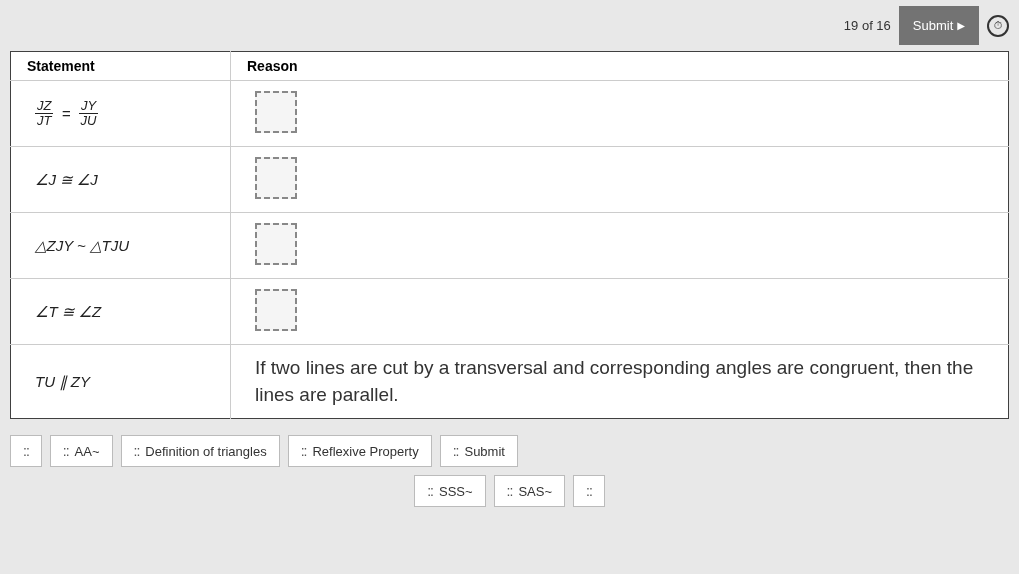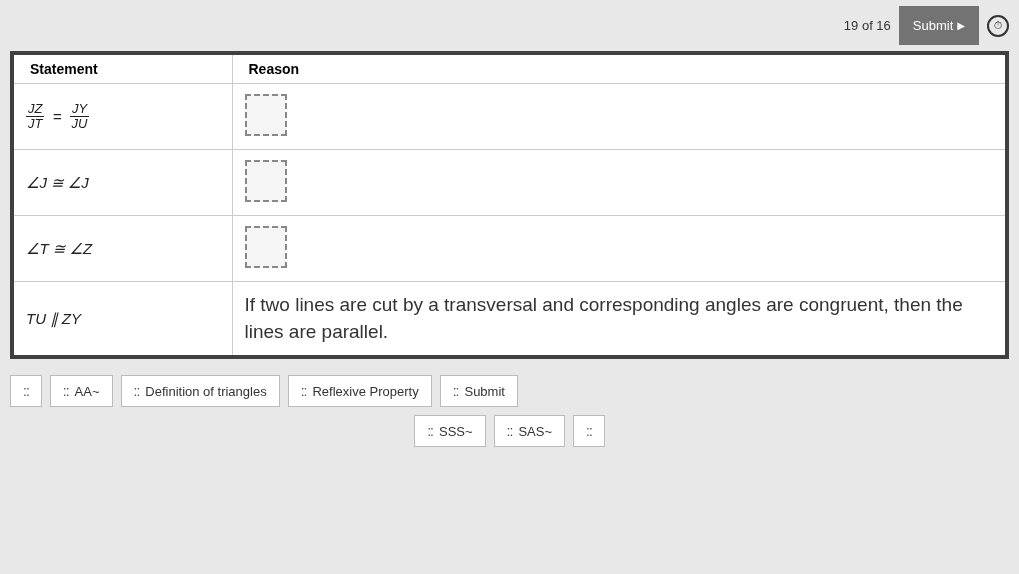--- a/index.html
+++ b/index.html
@@ -61,39 +61,39 @@
       background: #f0f0f0;
       margin: 0 10px;
       padding: 0;
     }
 
     
     .proof-table {
       width: 100%;
       border-collapse: collapse;
       background: white;
-      border: 4px solid #404040;
+      border: 1px solid #404040;
     }
 
     .proof-table th {
       background: white;
       text-align: left;
       padding: 6px 16px;
       font-weight: bold;
       font-size: 14px;
       border-bottom: 1px solid #ccc;
       border-right: 1px solid #ccc;
     }
 
     .proof-table th:last-child {
       border-right: none;
     }
 
     .proof-table td {
-      padding: 10px 12px;
+      padding: 10px 24px;
       border-bottom: 1px solid #ccc;
       vertical-align: middle;
       font-size: 14px;
     }
 
     .proof-table td:first-child {
       border-right: 1px solid #ccc;
       width: 220px;
       font-style: italic;
     }
@@ -226,20 +226,28 @@
 
       <tr>
         <td>
           <span class="math-text">∠J ≅ ∠J</span>
         </td>
         <td>
           <div class="dashed-box"></div>
         </td>
       </tr>
 
+      <tr>
+        <td>
+          <span class="math-text">△ZJY ~ △TJU</span>
+        </td>
+        <td>
+          <div class="dashed-box"></div>
+        </td>
+      </tr>
 
       <tr>
         <td>
           <span class="math-text">∠T ≅ ∠Z</span>
         </td>
         <td>
           <div class="dashed-box"></div>
         </td>
       </tr>
 

